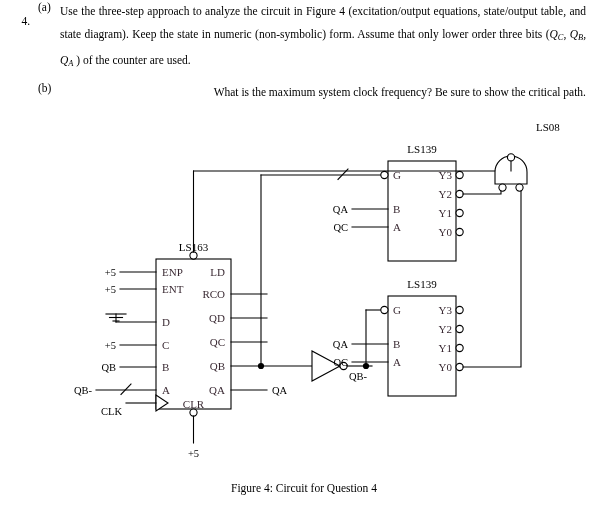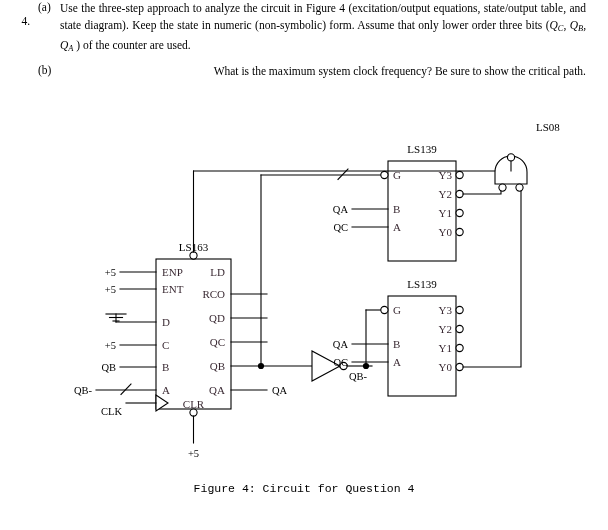--- a/index.html
+++ b/index.html
@@ -45,21 +45,21 @@
   }
   .q-label {
     width: 22px;
     flex: none;
     font-size: 11.5px;
     line-height: 15px;
   }
   .q-text {
     flex: 1;
     font-size: 11.5px;
-    line-height: 17px;
+    line-height: 23px;
     text-align: justify;
     text-justify: inter-word;
   }
   .q-text.nojust { text-align: right; }
   .sub { font-size: 8.4px; vertical-align: -0.22em; font-style: italic; }
   .ital { font-style: italic; }
 
   
   #figure-area {
     position: absolute;
@@ -73,21 +73,20 @@
   }
 
   
   #figure-caption {
     position: absolute;
     left: 0;
     top: 482px;
     width: 608px;
     text-align: center;
     font-size: 11.5px;
-    font-family: Liberation Mono, monospace;
   }
 </style>
 </head>
 <body>
 
 <div id="question-block">
   <div class="q-row">
     <div class="q-number">4.</div>
     <div class="q-items">
 

